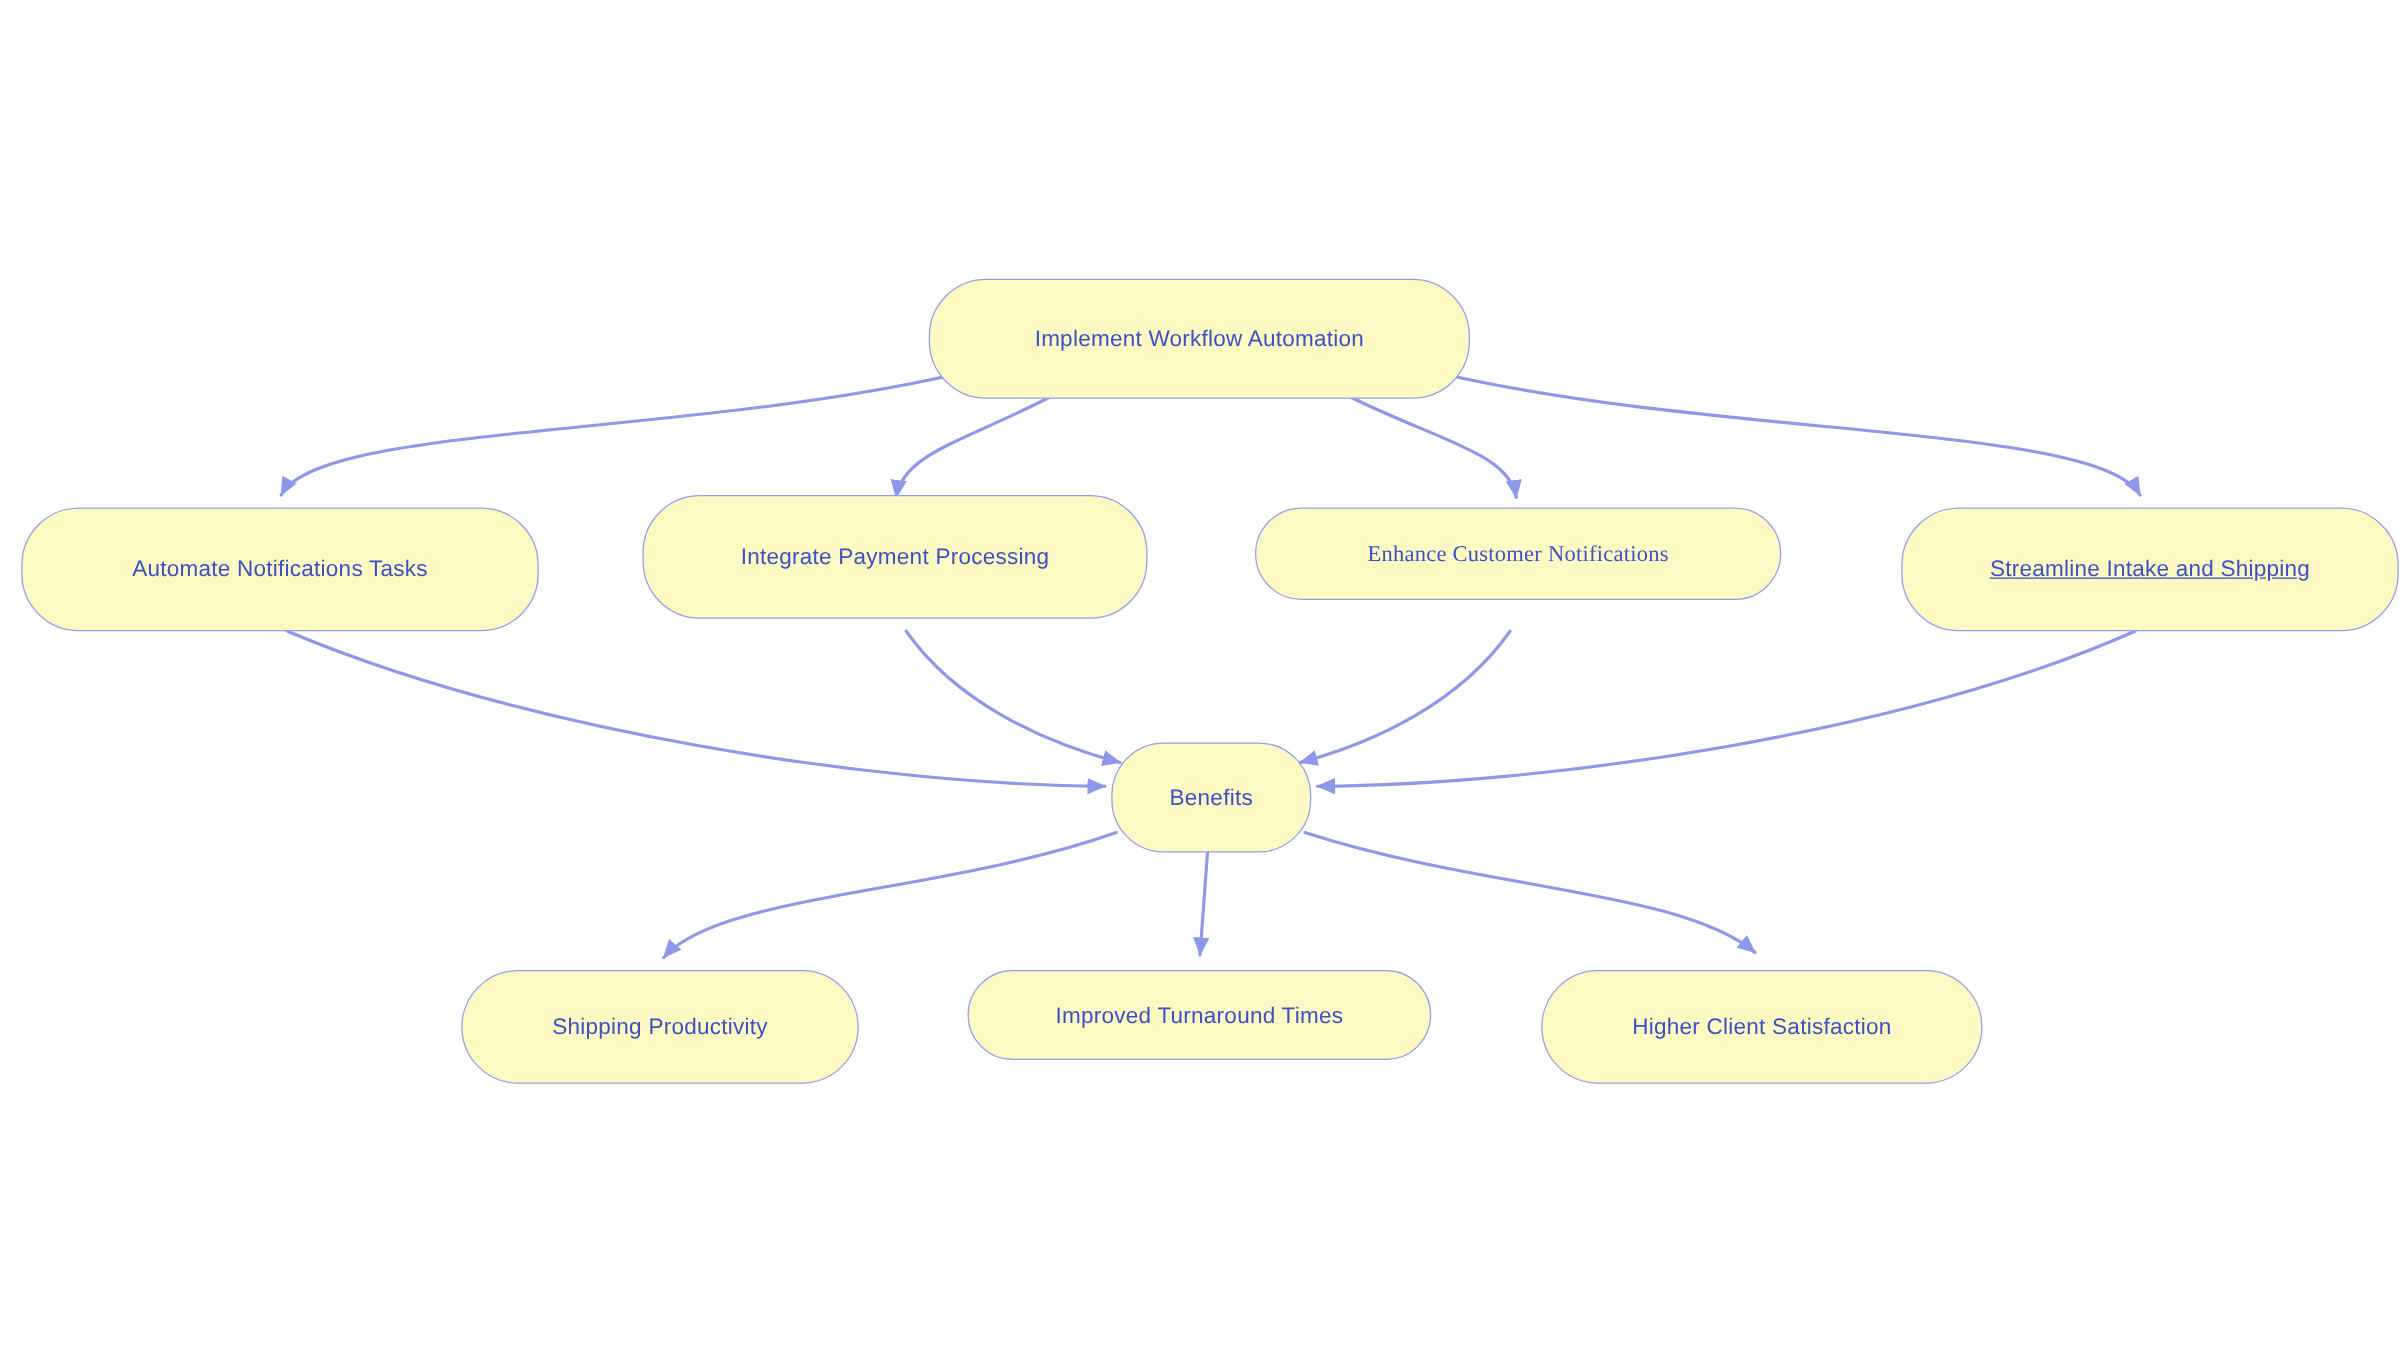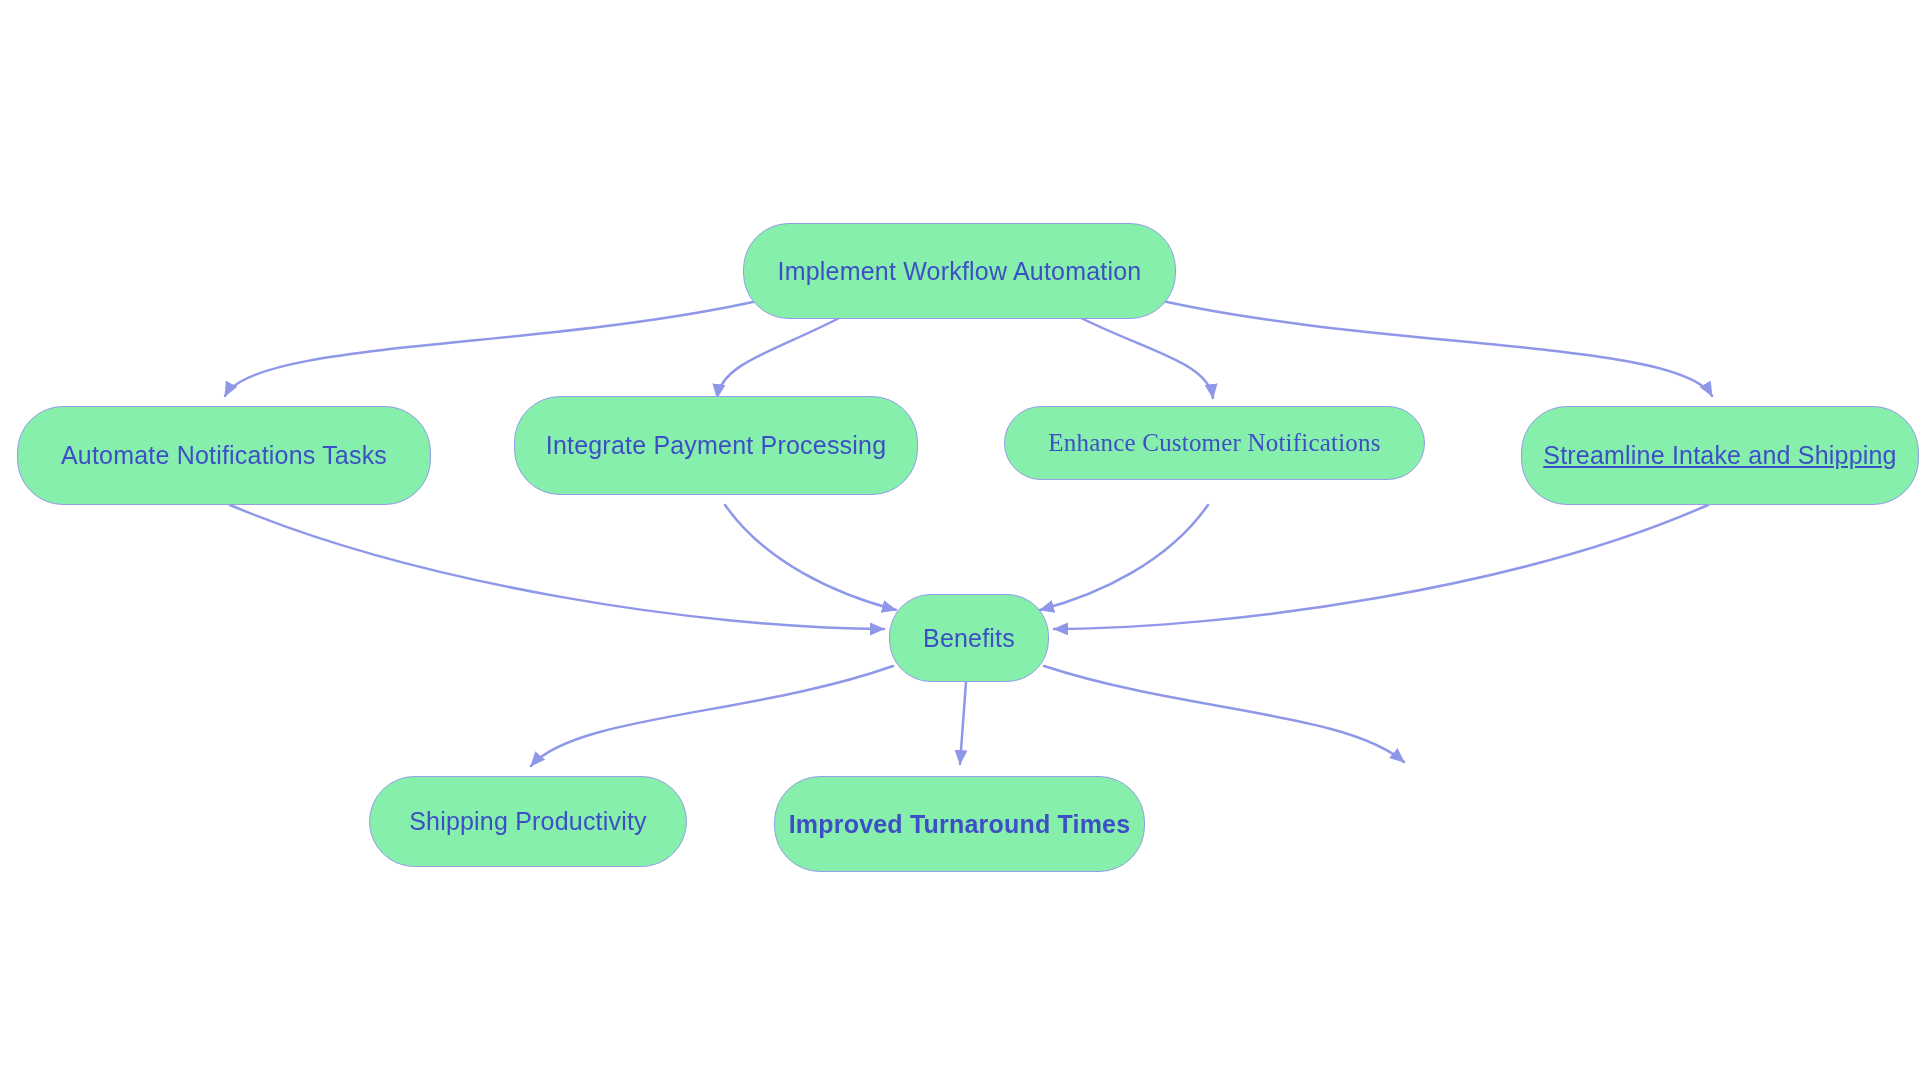--- a/index.html
+++ b/index.html
@@ -20,25 +20,25 @@
     left: 0;
     top: 0;
     width: 1920px;
     height: 1083px;
   }
   .node {
     position: absolute;
     display: flex;
     align-items: center;
     justify-content: center;
-    background: #86efac;
+    background: #fef9c3;
     border: 1.5px solid #959de9;
     border-radius: 46px;
     color: #3d4fc4;
-    font-size: 25px;
+    font-size: 18px;
     letter-spacing: 0.2px;
     text-align: center;
     box-sizing: border-box;
     white-space: nowrap;
   }
 </style>
 </head>
 <body>
 
 <div class="canvas">
@@ -71,16 +71,17 @@
   <div class="node" style="left:514px; top:396px; width:404px; height:99px;">Integrate Payment Processing</div>
 
   <div class="node" style="left:1004px; top:406px; width:421px; height:74px;font-family:Liberation Serif, serif;">Enhance Customer Notifications</div>
 
   <div class="node" style="left:1521px; top:406px; width:398px; height:99px;text-decoration:underline;">Streamline Intake and Shipping</div>
 
   <div class="node" style="left:889px; top:594px; width:160px; height:88px; border-radius:42px;">Benefits</div>
 
   <div class="node" style="left:369px; top:776px; width:318px; height:91px;">Shipping Productivity</div>
 
-  <div class="node" style="left:774px; top:776px; width:371px; height:96px;font-weight:bold;">Improved Turnaround Times</div>
+  <div class="node" style="left:774px; top:776px; width:371px; height:72px;">Improved Turnaround Times</div>
 
+  <div class="node" style="left:1233px; top:776px; width:353px; height:91px;">Higher Client Satisfaction</div>
 
 </div>
 
 </body></html>

